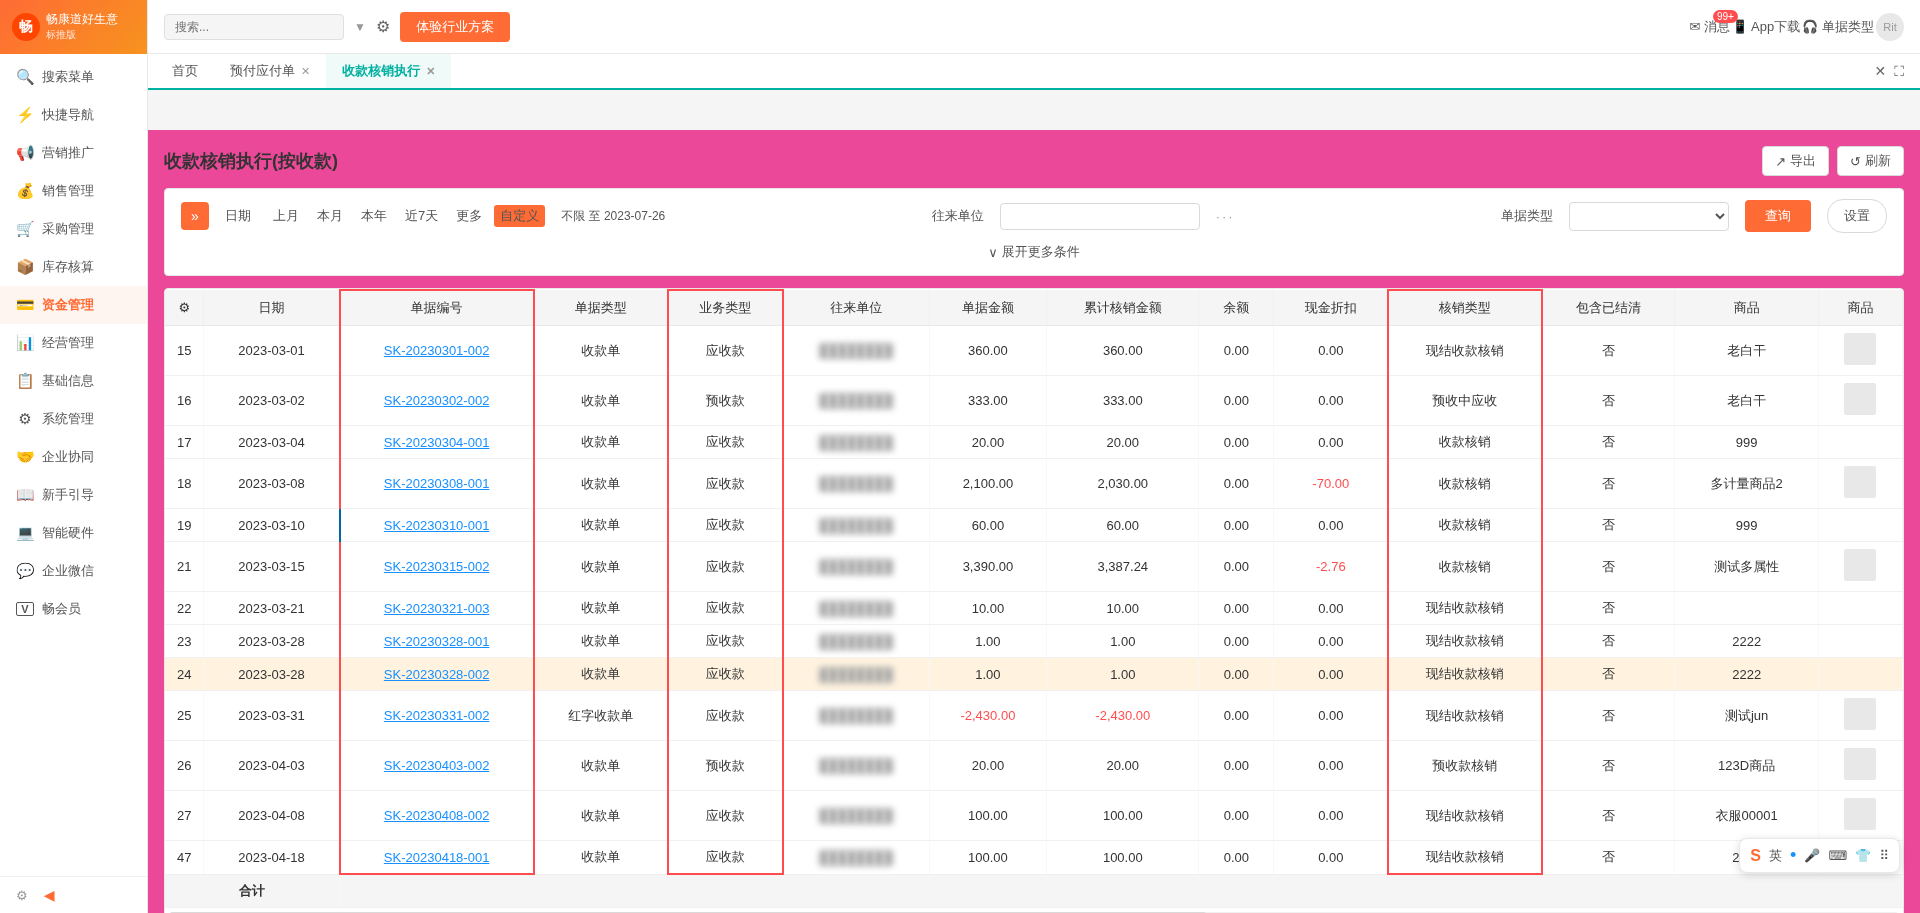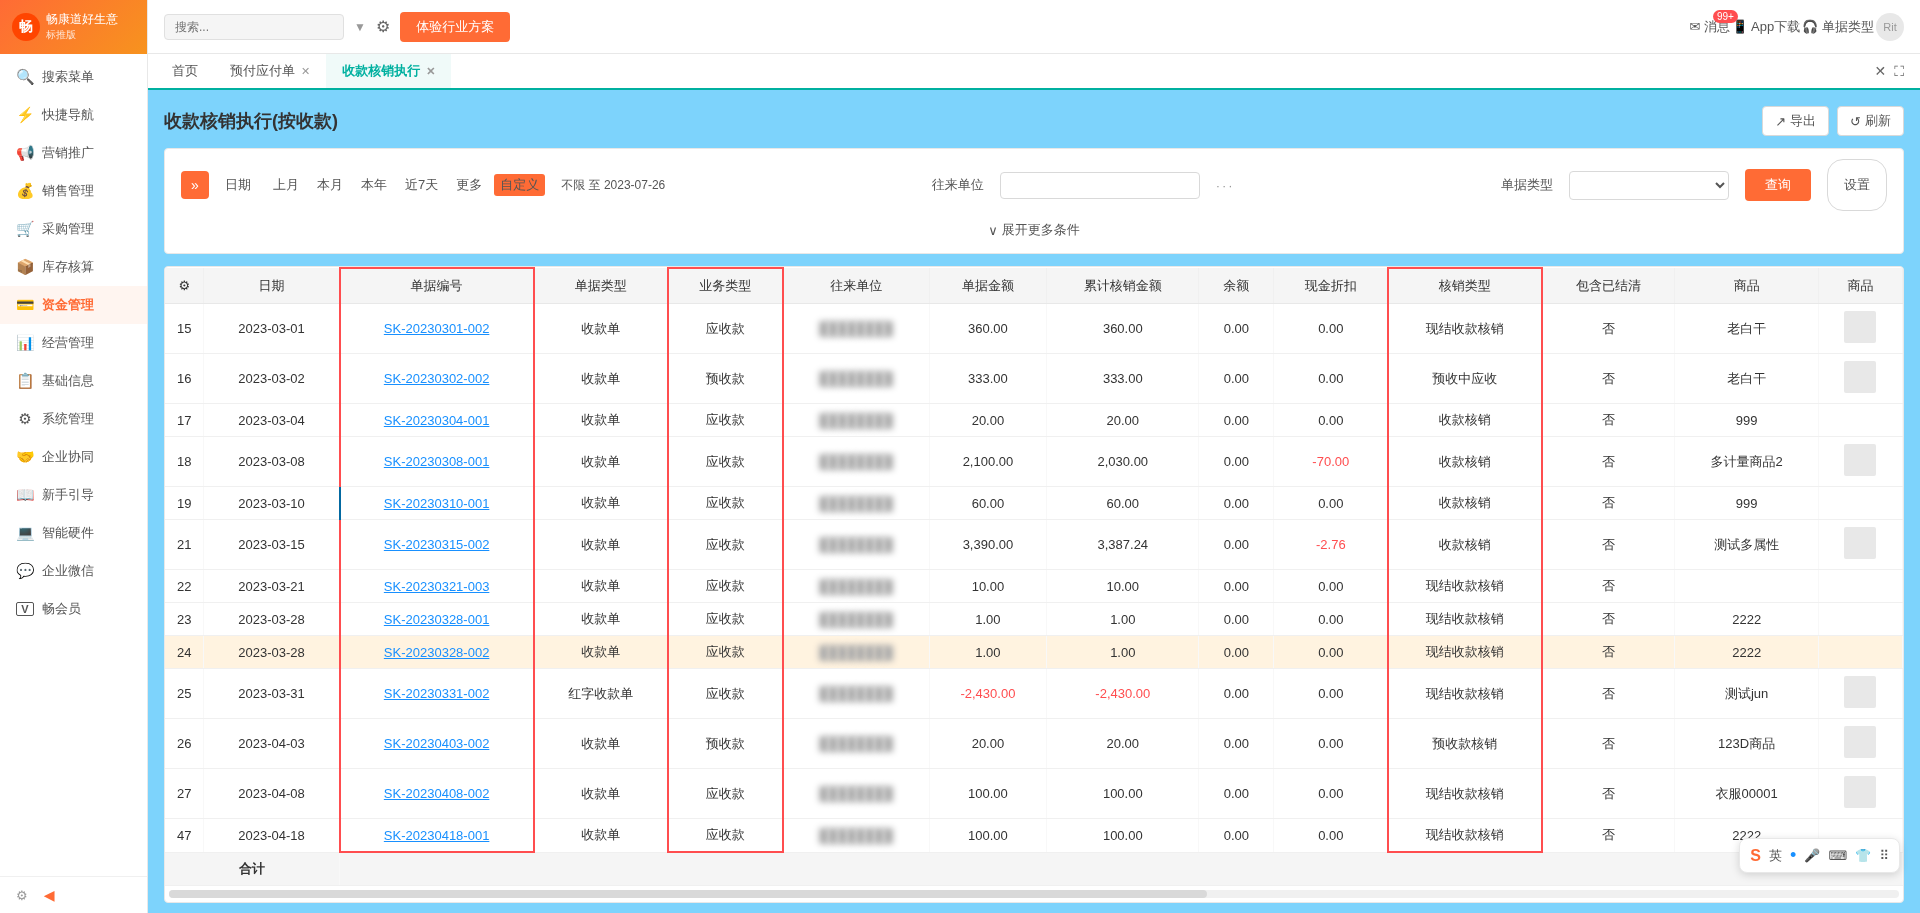--- a/index.html
+++ b/index.html
@@ -116,21 +116,21 @@
       margin-bottom: -2px;
       font-size: 13px;
     }
     .tab.active { color: #00b0a0; border-bottom-color: #00b0a0; font-weight: bold; background: #f0faf9; }
     .tab .close-icon { color: #999; font-size: 11px; }
     .tab-home { color: #555; }
     .tabbar-actions { margin-left: auto; display: flex; align-items: center; gap: 8px; padding-right: 8px; }
     .tabbar-actions span { cursor: pointer; color: #666; font-size: 14px; }
 
     
-    .content { flex: 1; overflow: auto; padding: 16px; background: #7dd3fc; }
+    .content { flex: 1; overflow: auto; padding: 16px; background: #ec4899; margin-top: 40px; }
 
     
     .page-header {
       display: flex; align-items: center; justify-content: space-between;
       margin-bottom: 12px;
     }
     .page-title { font-size: 18px; font-weight: bold; color: #333; }
     .page-actions { display: flex; gap: 8px; }
     .btn-export, .btn-refresh {
       border: 1px solid #d9d9d9;
@@ -172,21 +172,21 @@
       border: 1px solid #d9d9d9; border-radius: 4px;
       padding: 5px 10px; font-size: 13px; color: #555;
       min-width: 160px; background: #fff; cursor: pointer;
     }
     .btn-query {
       background: #ff6b35; color: #fff; border: none;
       border-radius: 4px; padding: 7px 20px; cursor: pointer; font-size: 13px;
     }
     .btn-setting {
       background: #fff; color: #555; border: 1px solid #d9d9d9;
-      border-radius: 16px; padding: 16px 16px; cursor: pointer; font-size: 13px;
+      border-radius: 16px; padding: 7px 16px; cursor: pointer; font-size: 13px;
     }
     .expand-more {
       display: flex; align-items: center; justify-content: center;
       color: #555; font-size: 13px; cursor: pointer; padding: 4px 0;
       gap: 4px;
     }
 
     
     .table-container {
       background: #fff;

